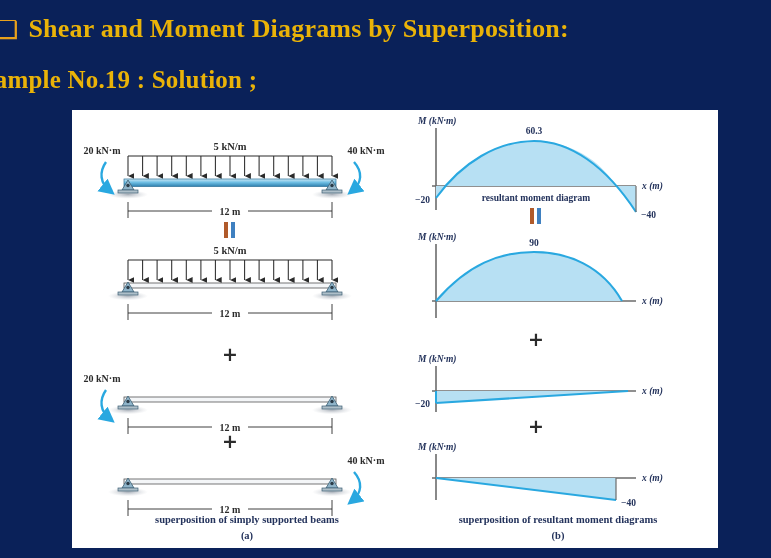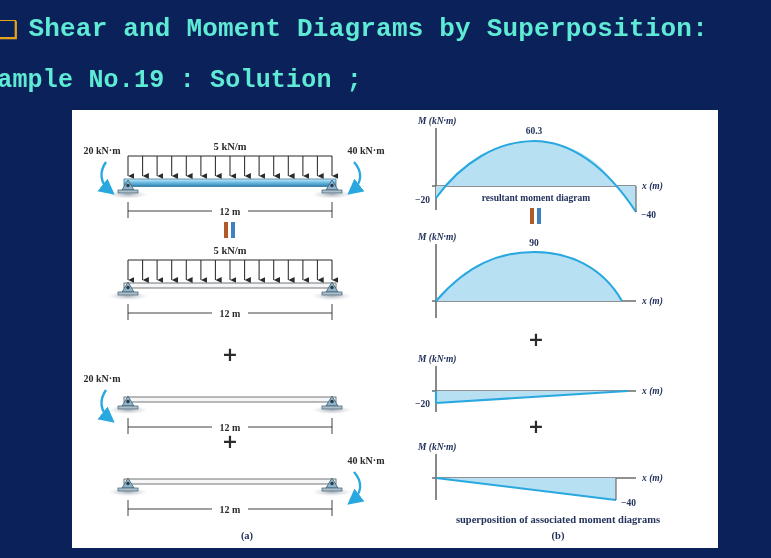--- a/index.html
+++ b/index.html
@@ -30,24 +30,24 @@
   #title-row-1 { left: -4px; top: 14px; }
   #title-row-2 { left: -18px; top: 66px; }
   .bullet-glyph {
     color: #e8a11c;
     font-size: 25px;
     line-height: 1;
     margin-right: 10px;
     font-family: "DejaVu Sans", sans-serif;
   }
   .title-text {
-    color: #5eead4;
+    color: #eab308;
     font-size: 26px;
     font-weight: bold;
-    font-family: Liberation Mono, monospace;
+    font-family: Liberation Serif, serif;
     letter-spacing: 0.2px;
   }
   #title-row-2 .title-text { font-size: 25px; }
 
   
   #figure-panel {
     position: absolute;
     left: 72px;
     top: 110px;
     width: 646px;
@@ -289,20 +289,21 @@
         <circle cx="260" cy="33.5" r="1.7" fill="#2b3b47"></circle>
       </g>
 
       <line x1="56" y1="50" x2="56" y2="66" stroke="#2b2b2b" stroke-width="0.9"></line>
       <line x1="260" y1="50" x2="260" y2="66" stroke="#2b2b2b" stroke-width="0.9"></line>
       <line x1="56" y1="59" x2="140" y2="59" stroke="#2b2b2b" stroke-width="0.9"></line>
       <line x1="176" y1="59" x2="260" y2="59" stroke="#2b2b2b" stroke-width="0.9"></line>
       <text x="158" y="63" text-anchor="middle" font-size="10" font-weight="bold" fill="#2b2b2b">12 m</text>
     </svg>
 
+    <div class="caption" style="top:404px;">superposition of simply supported beams</div>
     <div class="sub-caption" style="top:420px;">(a)</div>
   </div>
 
   <div class="col" id="column-moments">
 
     <svg class="fig-svg" id="chart-1" width="296" height="112" viewBox="0 0 296 112">
       <text x="8" y="14" font-size="9.5" font-style="italic" font-weight="bold" fill="#24335c">M (kN·m)</text>
 
       <line x1="26" y1="18" x2="26" y2="100" stroke="#6b6b6b" stroke-width="1.6"></line>
       <line x1="22" y1="76" x2="226" y2="76" stroke="#6b6b6b" stroke-width="1.4"></line>
@@ -358,16 +359,16 @@
       <text x="8" y="12" font-size="9.5" font-style="italic" font-weight="bold" fill="#24335c">M (kN·m)</text>
       <line x1="26" y1="16" x2="26" y2="62" stroke="#6b6b6b" stroke-width="1.6"></line>
       <line x1="22" y1="40" x2="226" y2="40" stroke="#6b6b6b" stroke-width="1.4"></line>
       <text x="232" y="43" font-size="9.5" font-style="italic" font-weight="bold" fill="#24335c">x (m)</text>
       <path d="M26,40 L206,40 L206,62 Z" fill="#b7e0f3"></path>
       <path d="M26,40 L206,62" fill="none" stroke="#29a8e0" stroke-width="2"></path>
       <line x1="206" y1="40" x2="206" y2="62" stroke="#6b6b6b" stroke-width="1.2"></line>
       <text x="211" y="68" font-size="9.5" font-weight="bold" fill="#24335c">−40</text>
     </svg>
 
-    <div class="caption" style="top:404px;">superposition of associated moment diagrams</div>
+    <div class="caption" style="top:404px;">superposition of resultant moment diagrams</div>
     <div class="sub-caption" style="top:420px;">(b)</div>
   </div>
 </div>
 
 </body></html>

